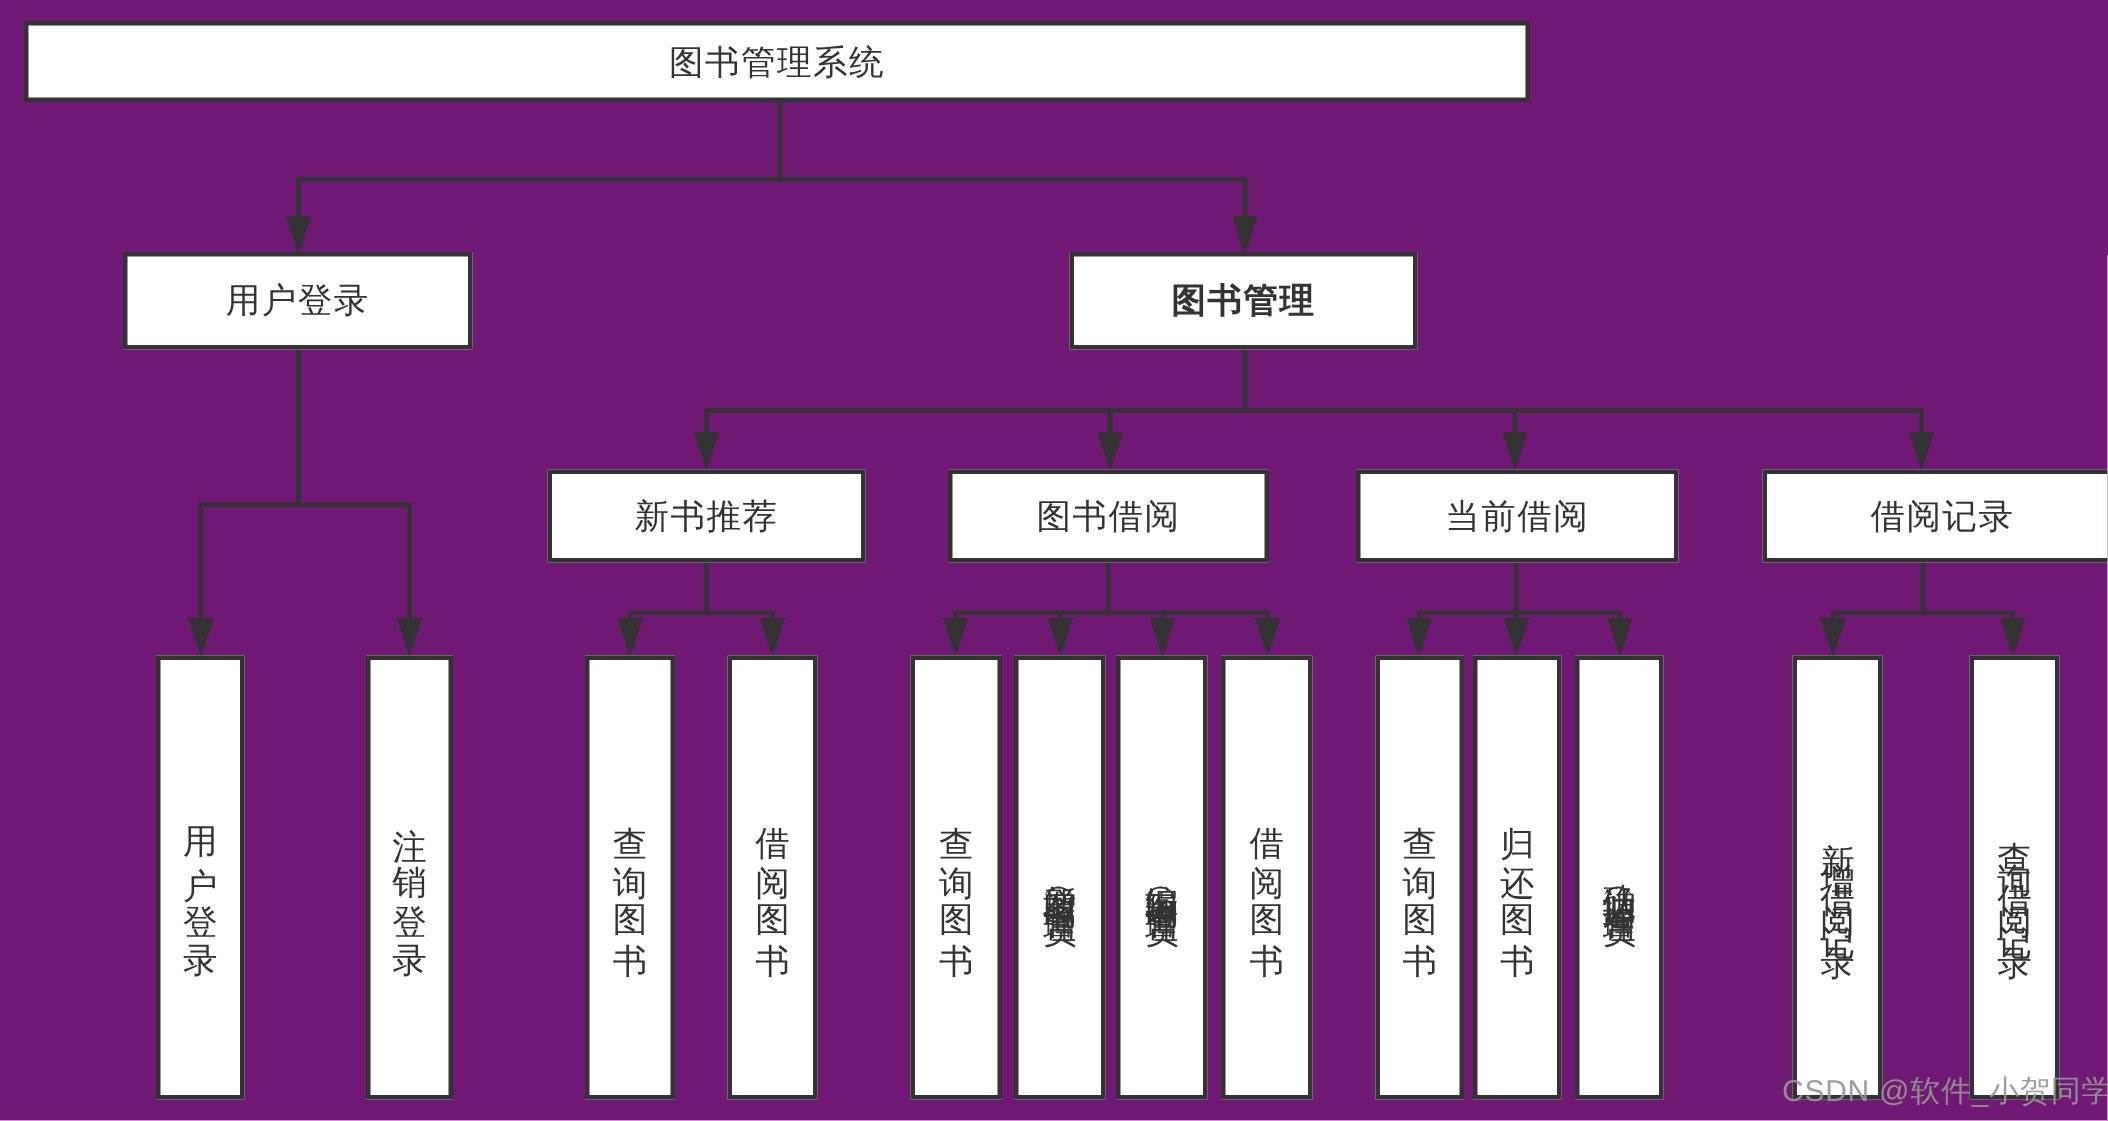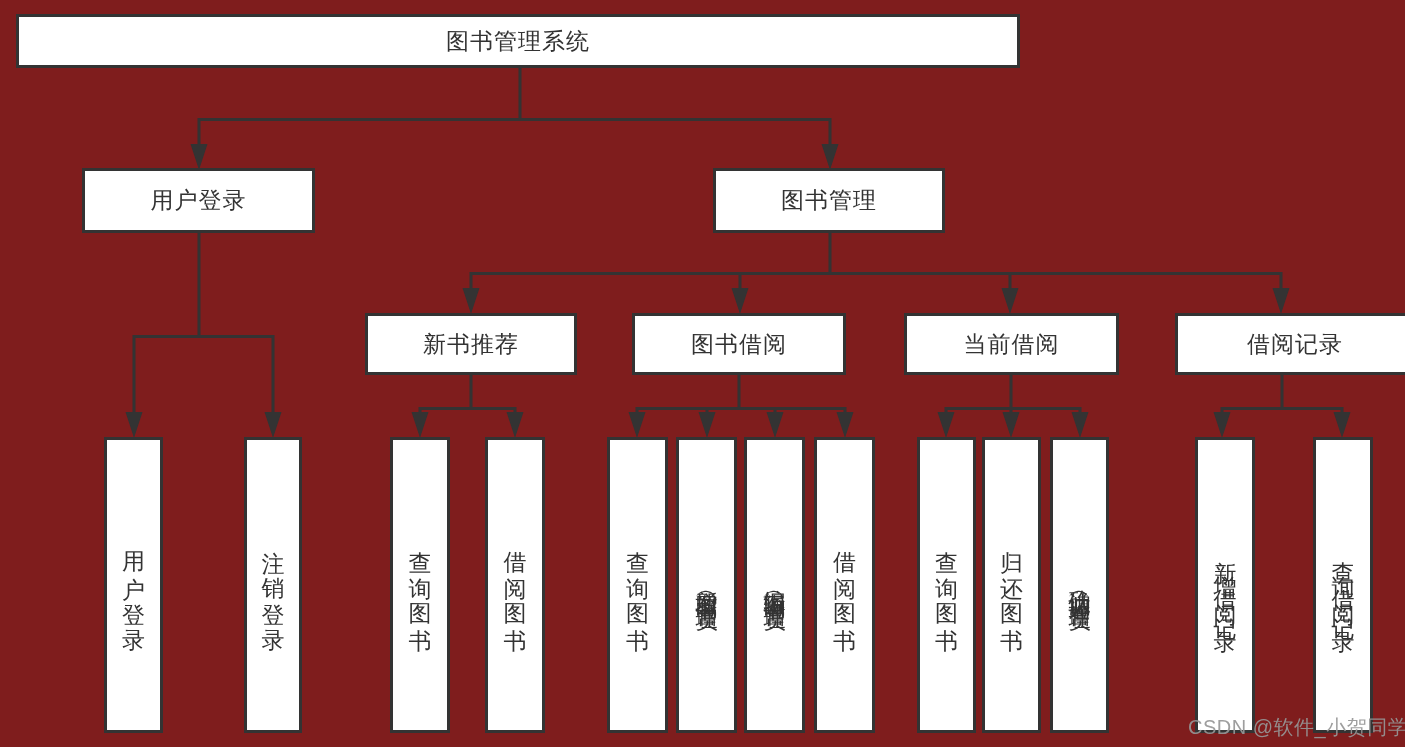--- a/index.html
+++ b/index.html
@@ -1,19 +1,19 @@
 <!DOCTYPE html>
 <html><head>
 <meta charset="utf-8">
 <style>
   html,body{margin:0;padding:0;background:#ffffff;}
   #canvas{
     position:relative;
     width:1405px;height:747px;
-    background:#7f1d1d;
+    background:#701a75;
     font-family:"Liberation Sans","DejaVu Sans",sans-serif;
     color:#333333;
     overflow:hidden;
   }
   #wires{position:absolute;left:0;top:0;z-index:1;}
   .node{
     position:absolute;
     box-sizing:border-box;
     border:3px solid #333333;
     background:#ffffff;
@@ -31,21 +31,21 @@
     text-orientation:mixed;
     white-space:normal;
     line-height:1;
   }
   .gap-l .label{letter-spacing:26px;}
   .gap-m .label{letter-spacing:14px;}
   .gap-s .label{letter-spacing:3px;font-size:22px;}
   
   .n-root{left:16px;top:14px;width:1004px;height:54px;}
   .n-user-login{left:82px;top:168px;width:233px;height:65px;}
-  .n-book-mgmt{left:713px;top:168px;width:232px;height:65px;}
+  .n-book-mgmt{left:713px;top:168px;width:232px;height:65px;font-weight:bold;}
   .n-new-book{left:365px;top:313px;width:212px;height:62px;}
   .n-borrow{left:632px;top:313px;width:214px;height:62px;}
   .n-current{left:904px;top:313px;width:215px;height:62px;align-items:center;}
   .n-record{left:1175px;top:313px;width:240px;height:62px;}
   .leaf{top:437px;height:296px;}
   .n-l-user-login{left:104px;width:59px;}
   .n-l-logout{left:244px;width:58px;}
   .n-l-nb-query{left:390px;width:60px;}
   .n-l-nb-borrow{left:485px;width:60px;}
   .n-l-bw-query{left:607px;width:61px;}

